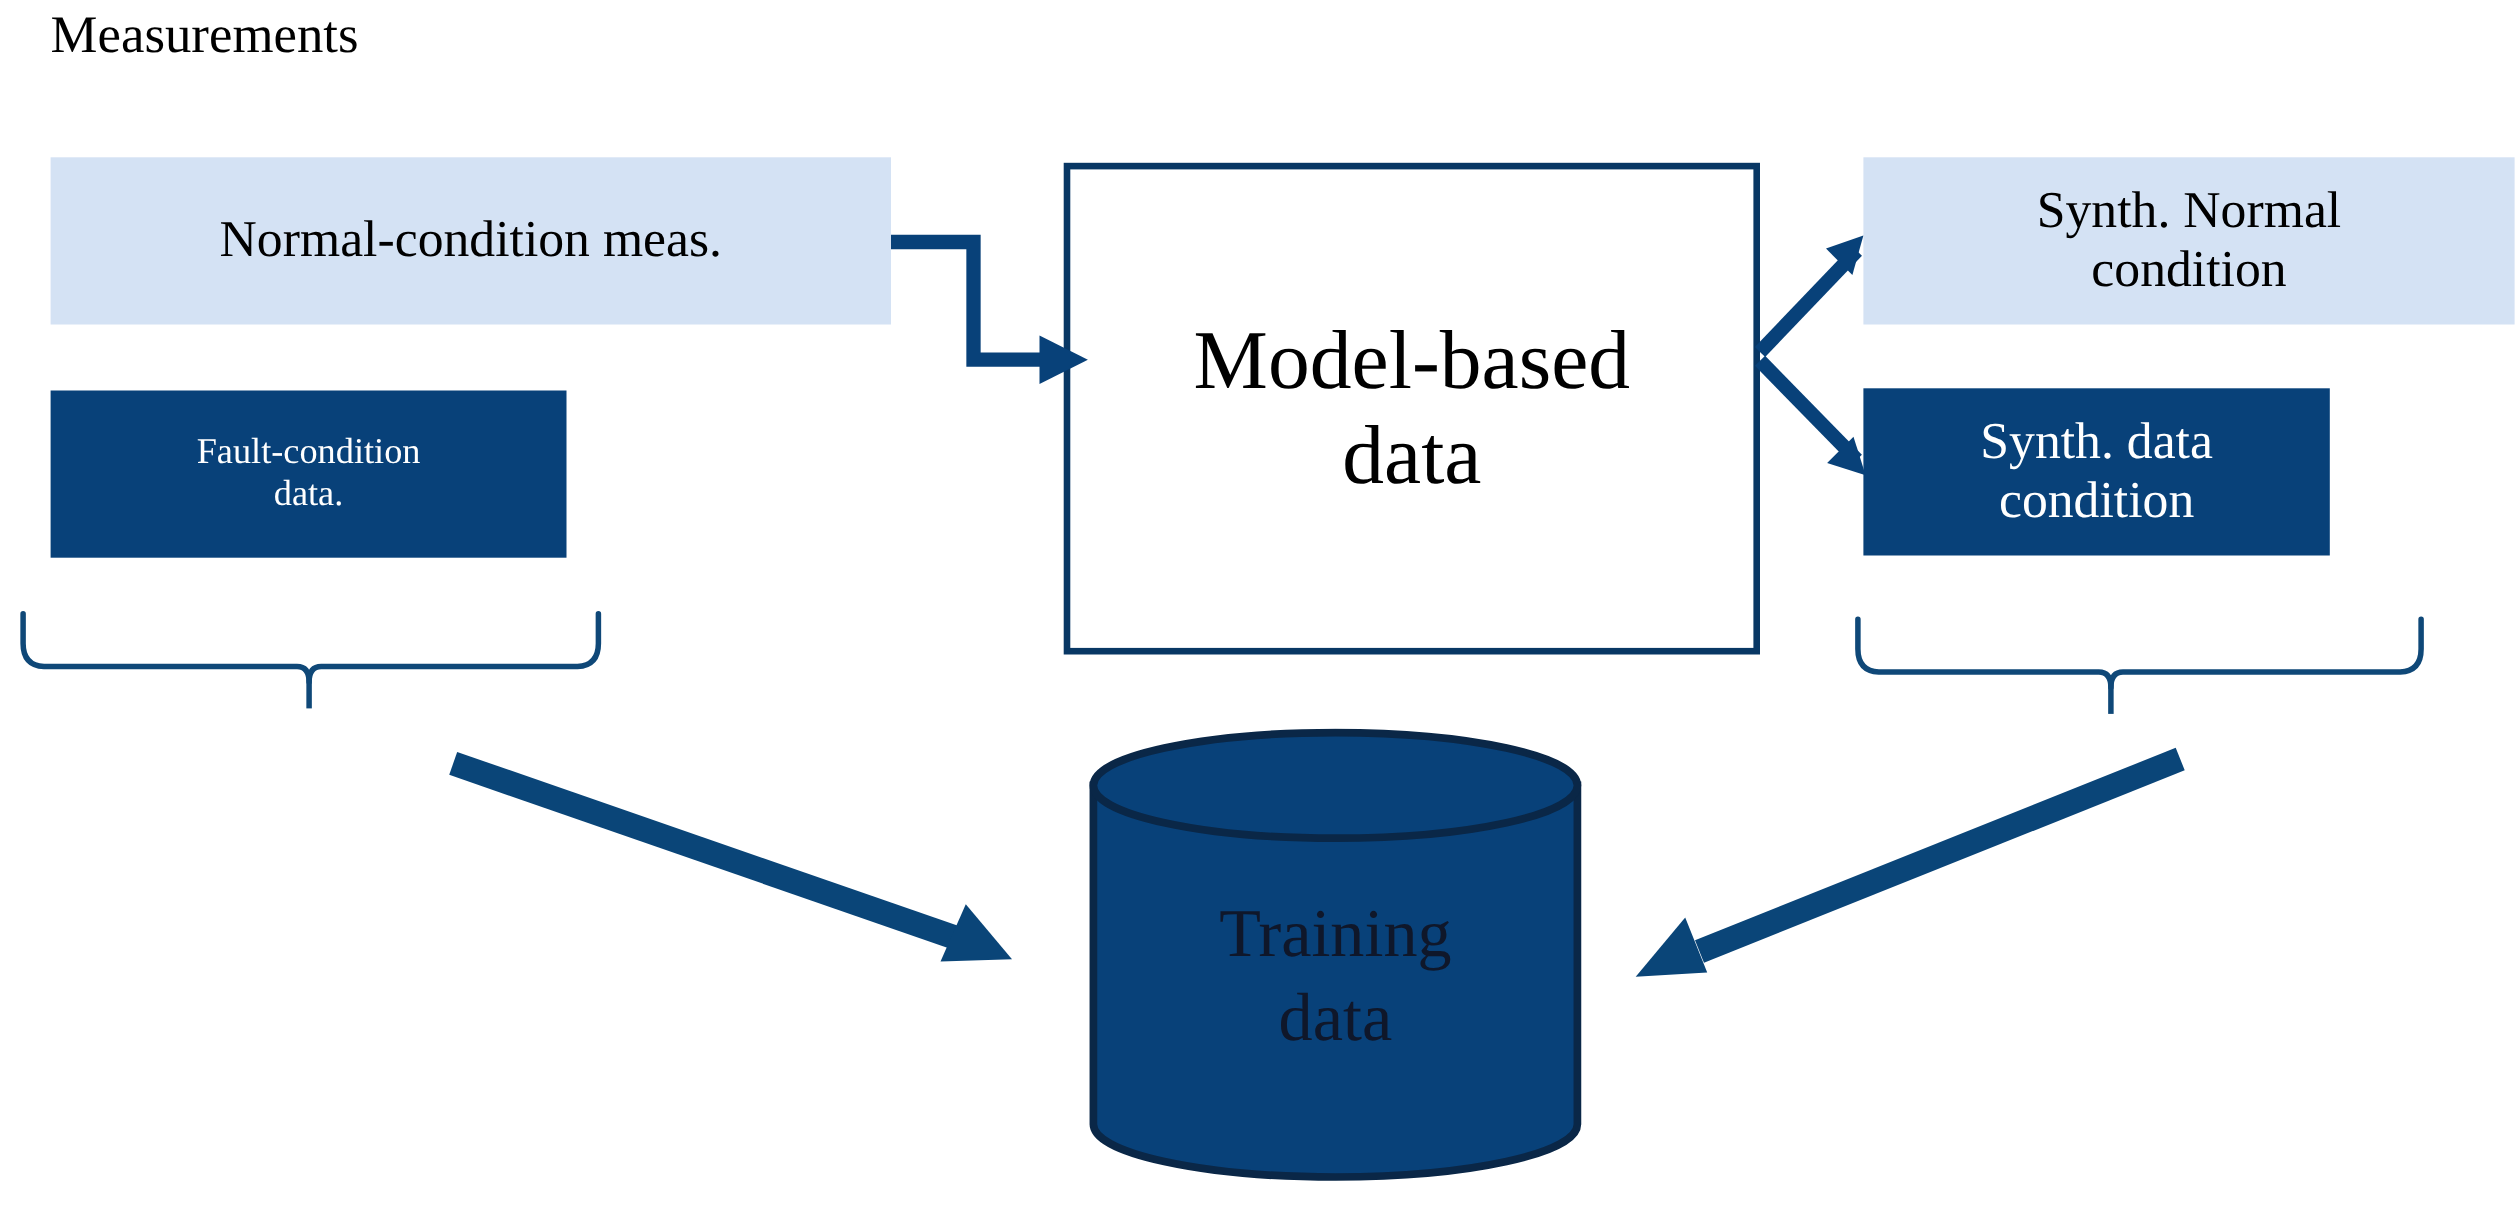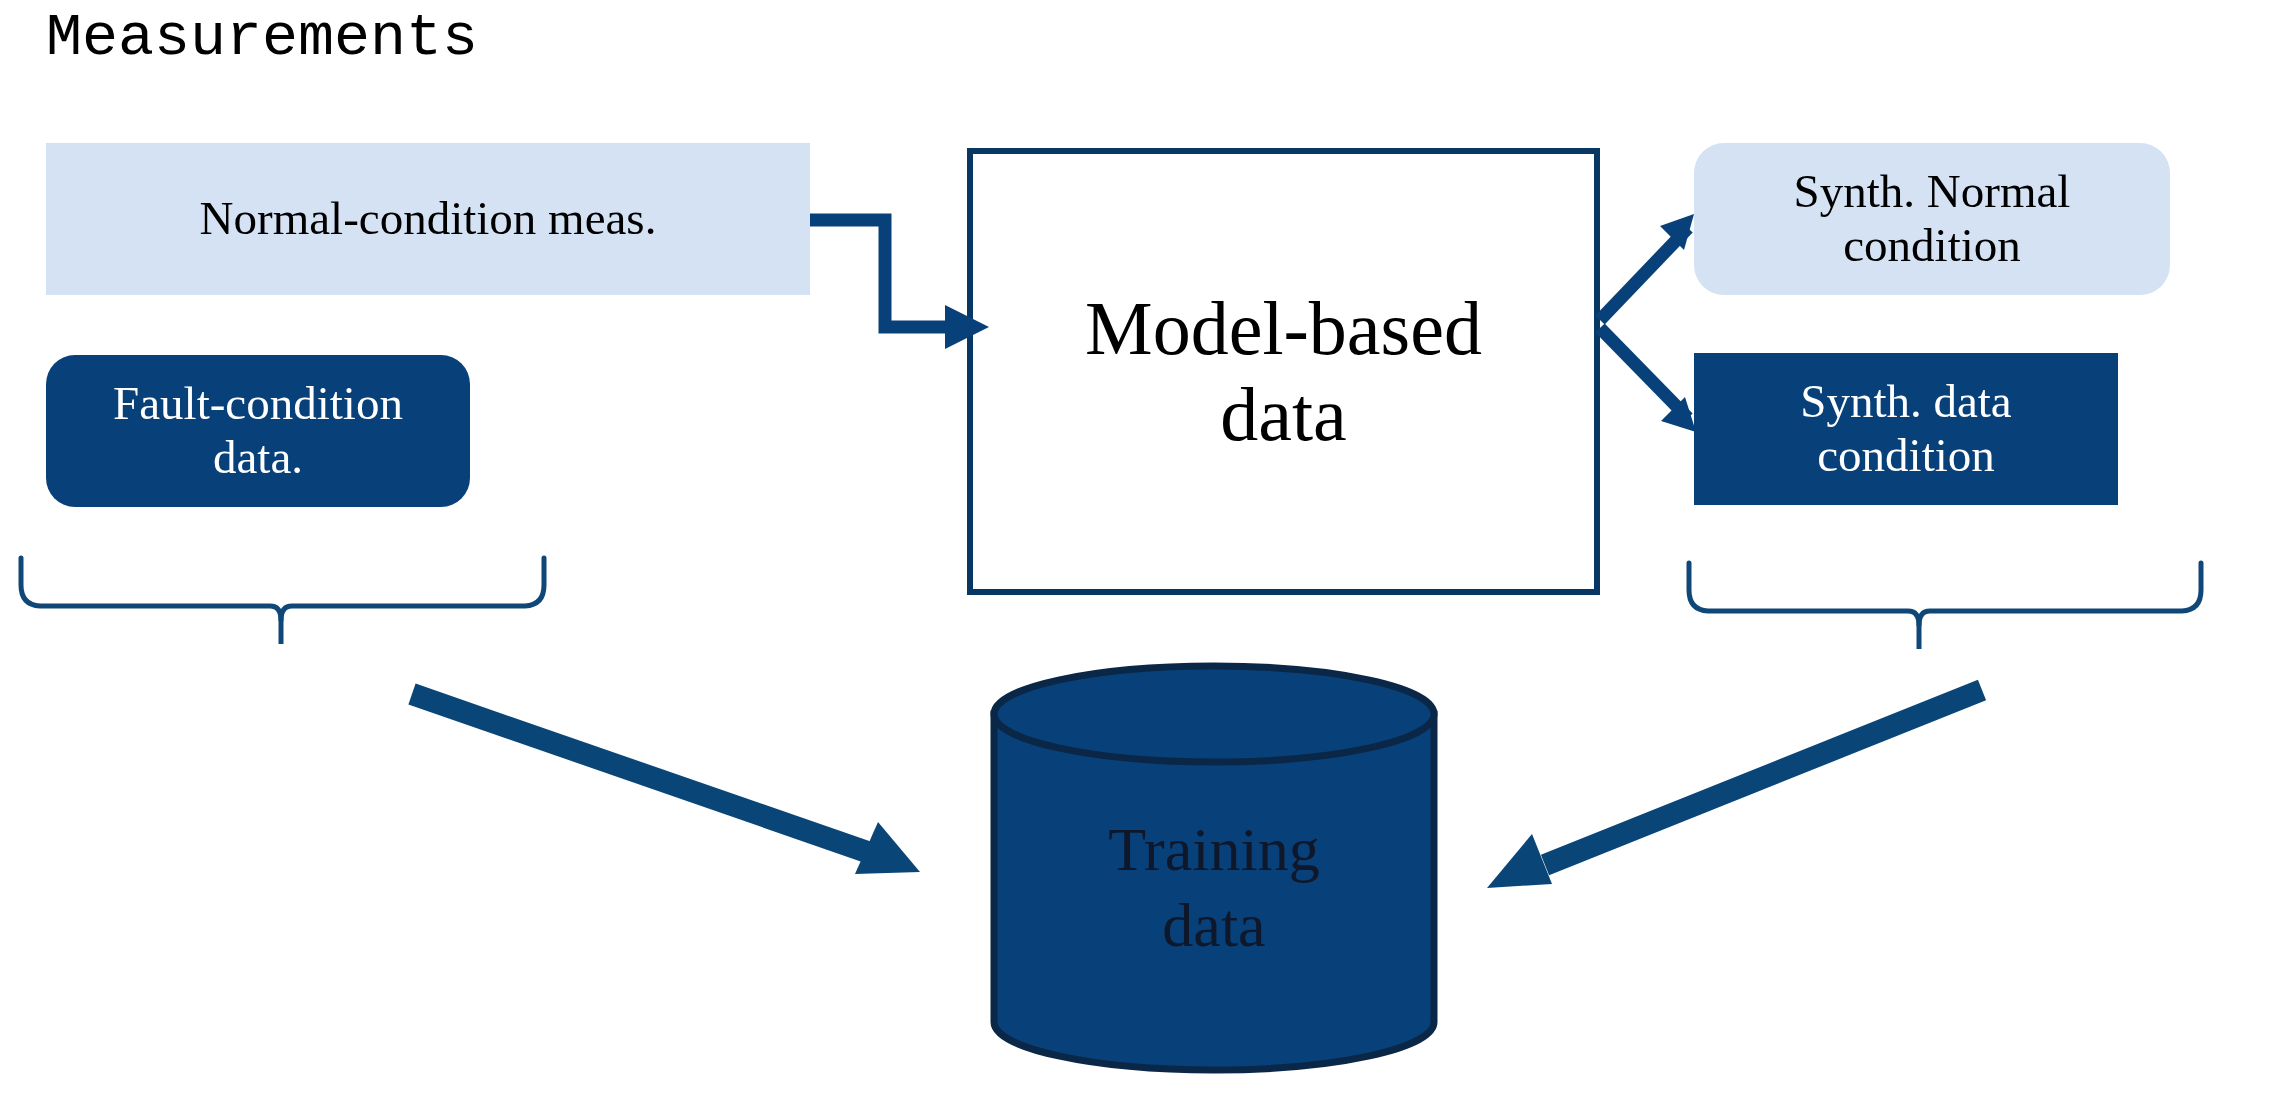--- a/index.html
+++ b/index.html
@@ -13,22 +13,22 @@
     height: 1099px;
     background: #ffffff;
     overflow: hidden;
     font-family: "Liberation Serif", "DejaVu Serif", serif;
   }
 
   
   .section-title {
     position: absolute;
     color: #000000;
-    font-family: Liberation Mono, monospace;
-    font-size: 60px;
+    font-family: Liberation Serif, serif;
+    font-size: 48px;
     line-height: 1.0;
     white-space: nowrap;
   }
   #title-measurements { left: 46px;  top: 8px; }
   #title-generated    { left: 1712px; top: 8px; }
 
   
   .databox {
     position: absolute;
     box-sizing: border-box;
@@ -48,29 +48,27 @@
     color: #ffffff;
   }
 
   #box-normal-meas {
     left: 46px;  top: 143px;
     width: 764px; height: 152px;
     font-size: 47px;
   }
   #box-fault-meas {
     left: 46px;  top: 355px;
-    width: 424px; height: 152px;
-    font-size: 47px;
-    border-radius: 29px;
+    width: 469px; height: 152px;
+    font-size: 33px;
   }
   #box-synth-normal {
     left: 1694px; top: 143px;
-    width: 476px; height: 152px;
+    width: 592px; height: 152px;
     font-size: 47px;
-    border-radius: 30px;
   }
   #box-synth-fault {
     left: 1694px; top: 353px;
     width: 424px; height: 152px;
     font-size: 47px;
   }
 
   
   #box-process {
     position: absolute;

